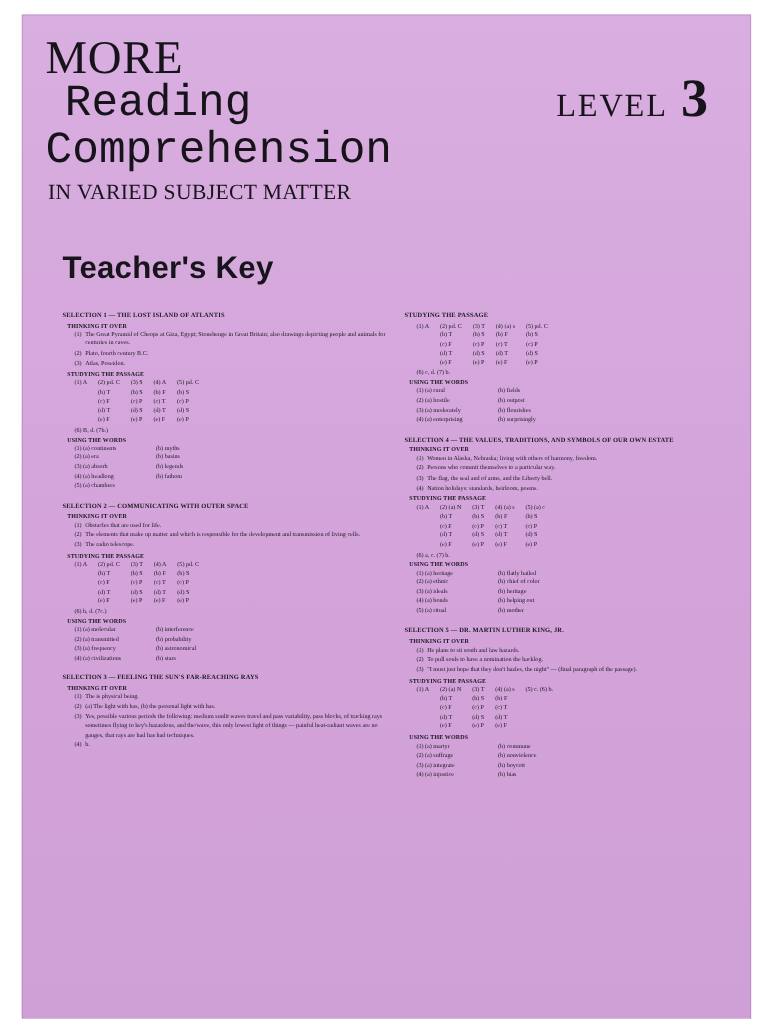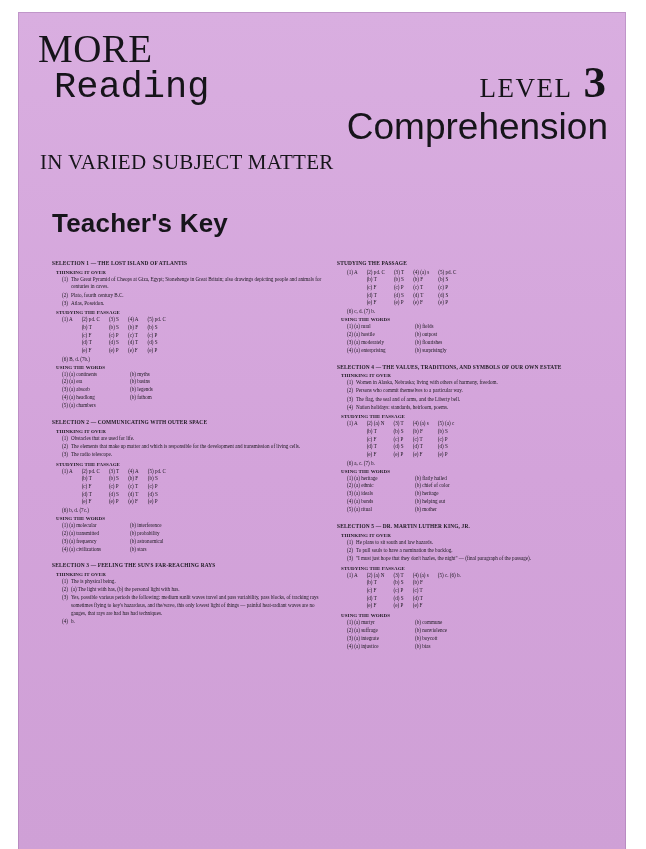--- a/index.html
+++ b/index.html
@@ -49,48 +49,47 @@
   }
   .title-reading {
     font-family: Liberation Mono, monospace;
     font-size: 37px;
     color: #16141a;
     line-height: 1.02;
     margin: 2px 0 0 16px;
     font-weight: normal;
   }
   .title-comprehension {
-    font-family: Liberation Sans, sans-serif;
+    font-family: Liberation Mono, monospace;
     font-size: 37px;
     color: #16141a;
     line-height: 1.02;
-    margin: 1px 0 0 12px;
+    margin: 1px 0 0 0;
     font-weight: normal;
-    text-align: right;
   }
   .subtitle {
     font-family: "Liberation Serif", serif;
-    font-size: 21px;
+    font-size: 18px;
     color: #17151b;
     letter-spacing: 0.3px;
     margin: 4px 0 0 2px;
     font-variant: small-caps;
     text-transform: uppercase;
   }
   .byline {
     font-family: "Liberation Serif", serif;
     font-size: 9px;
     color: #17151b;
     letter-spacing: 0.6px;
     margin: 3px 0 0 2px;
     text-transform: uppercase;
   }
   .level-box {
     position: absolute;
-    right: 20px;
+    right: 36px;
     top: 48px;
     display: flex;
     align-items: baseline;
     gap: 11px;
   }
   .level-word {
     font-family: "Liberation Serif", serif;
     font-size: 27px;
     letter-spacing: 1.5px;
     color: #16141a;

